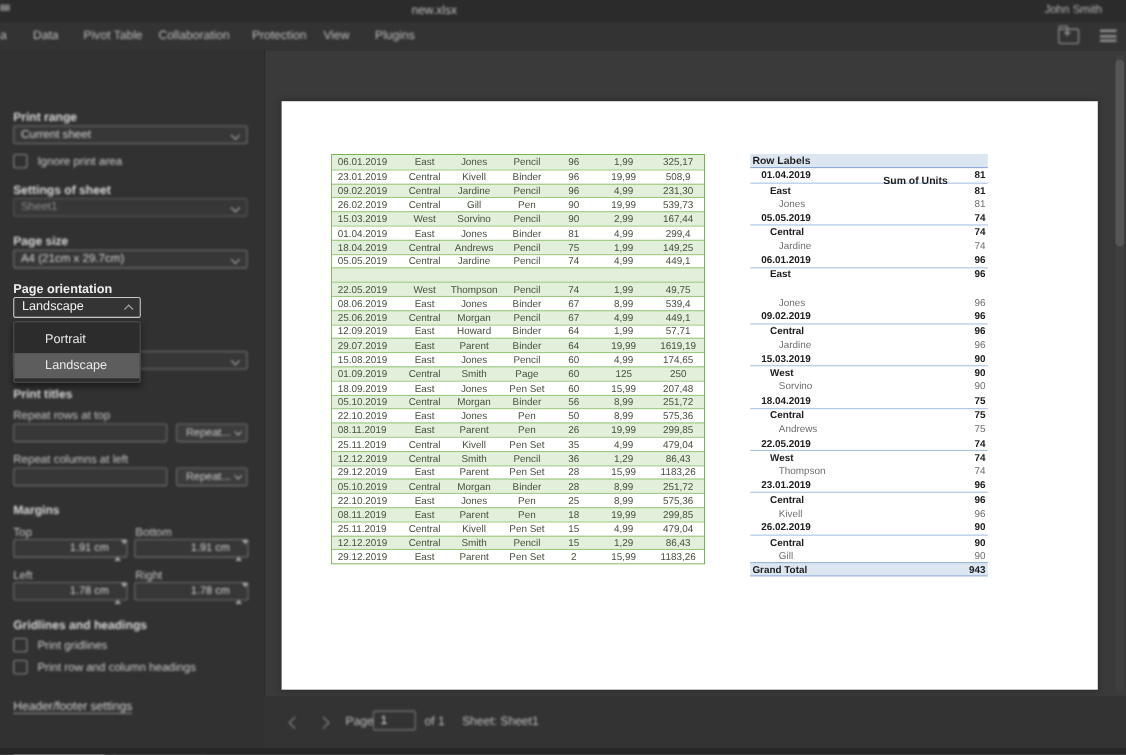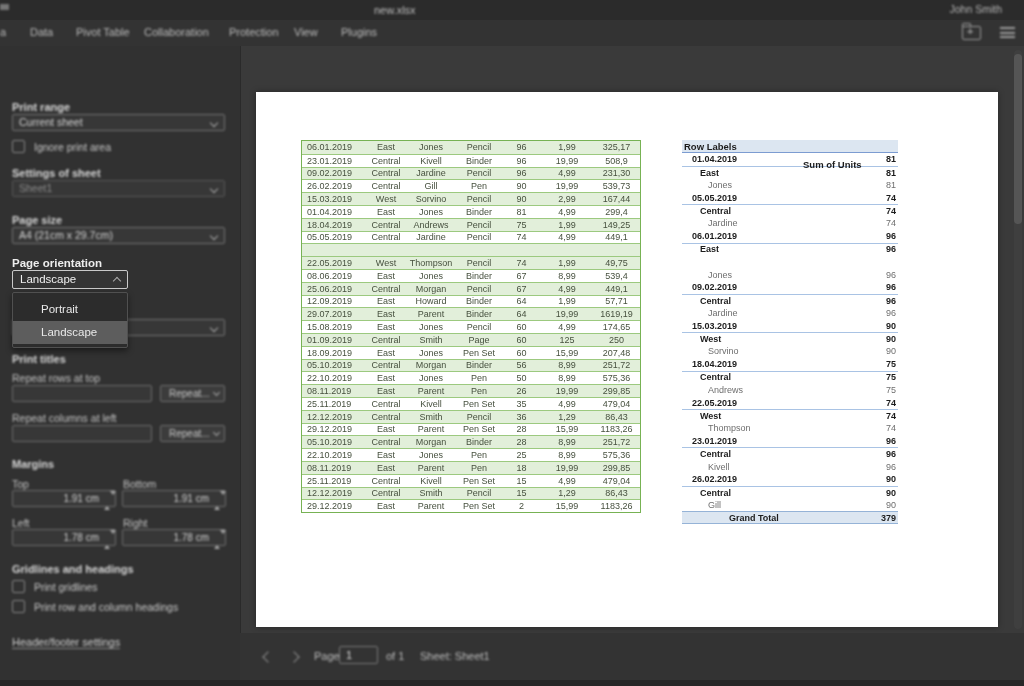--- a/index.html
+++ b/index.html
@@ -580,22 +580,22 @@
           </div>
           <div class="prow lvl2 sep">
             <span class="pl" style="padding-left: 18px;">Central</span>
             <span class="pv">90</span>
           </div>
           <div class="prow lvl3">
             <span class="pl" style="padding-left: 26px;">Gill</span>
             <span class="pv">90</span>
           </div>
           <div class="prow total">
-            <span class="pl" style="padding-left: 2px; margin-left: 45px;">Grand Total</span>
-            <span class="pv">379</span>
+            <span class="pl" style="padding-left: 2px;">Grand Total</span>
+            <span class="pv">943</span>
           </div>
         </div>
     </div>
     <div class="vscroll">
         <div class="thumb"></div>
       </div>
   </div>
 
   <div class="bottombar">
     <div class="blur" style="position:absolute;inset:0;">

